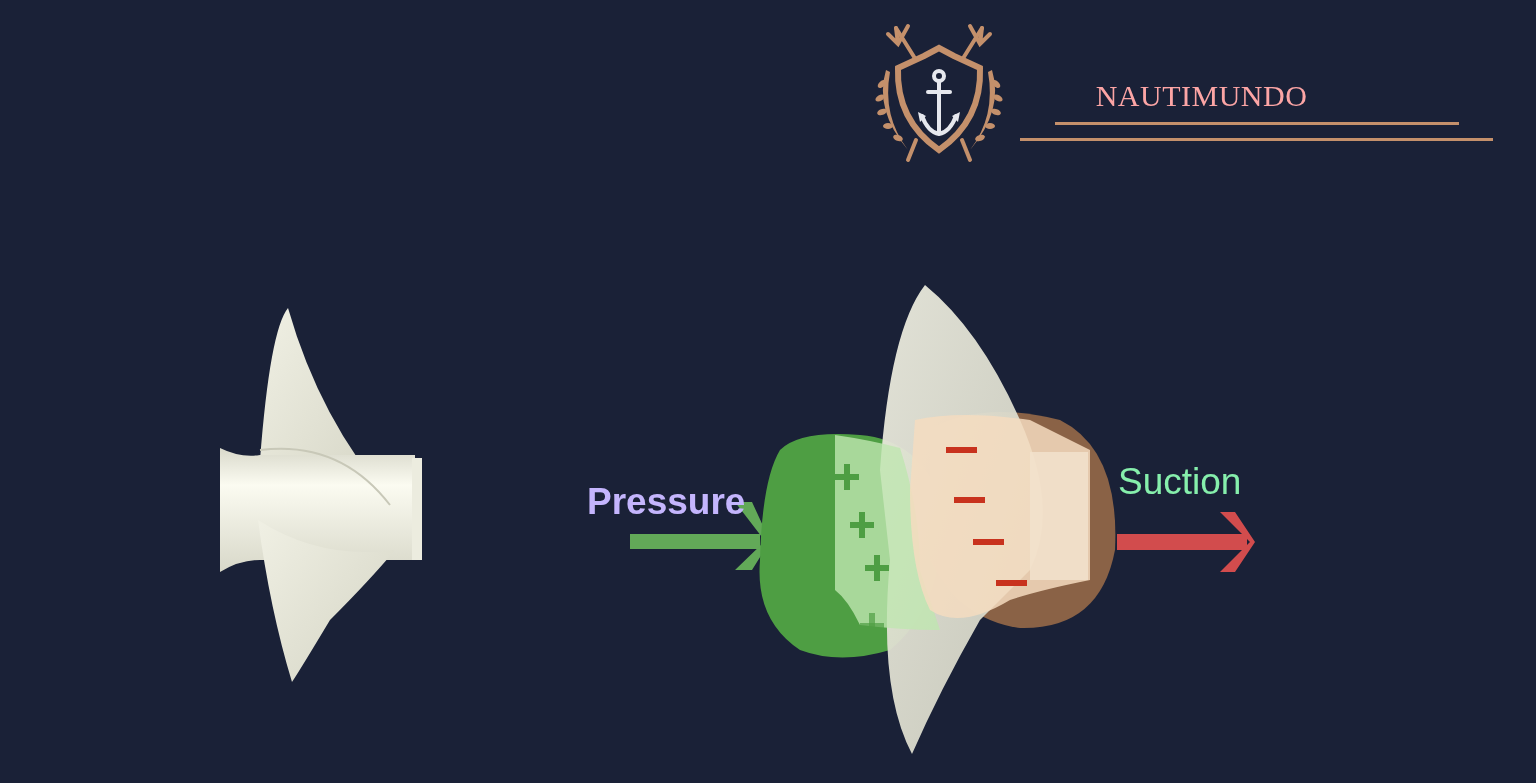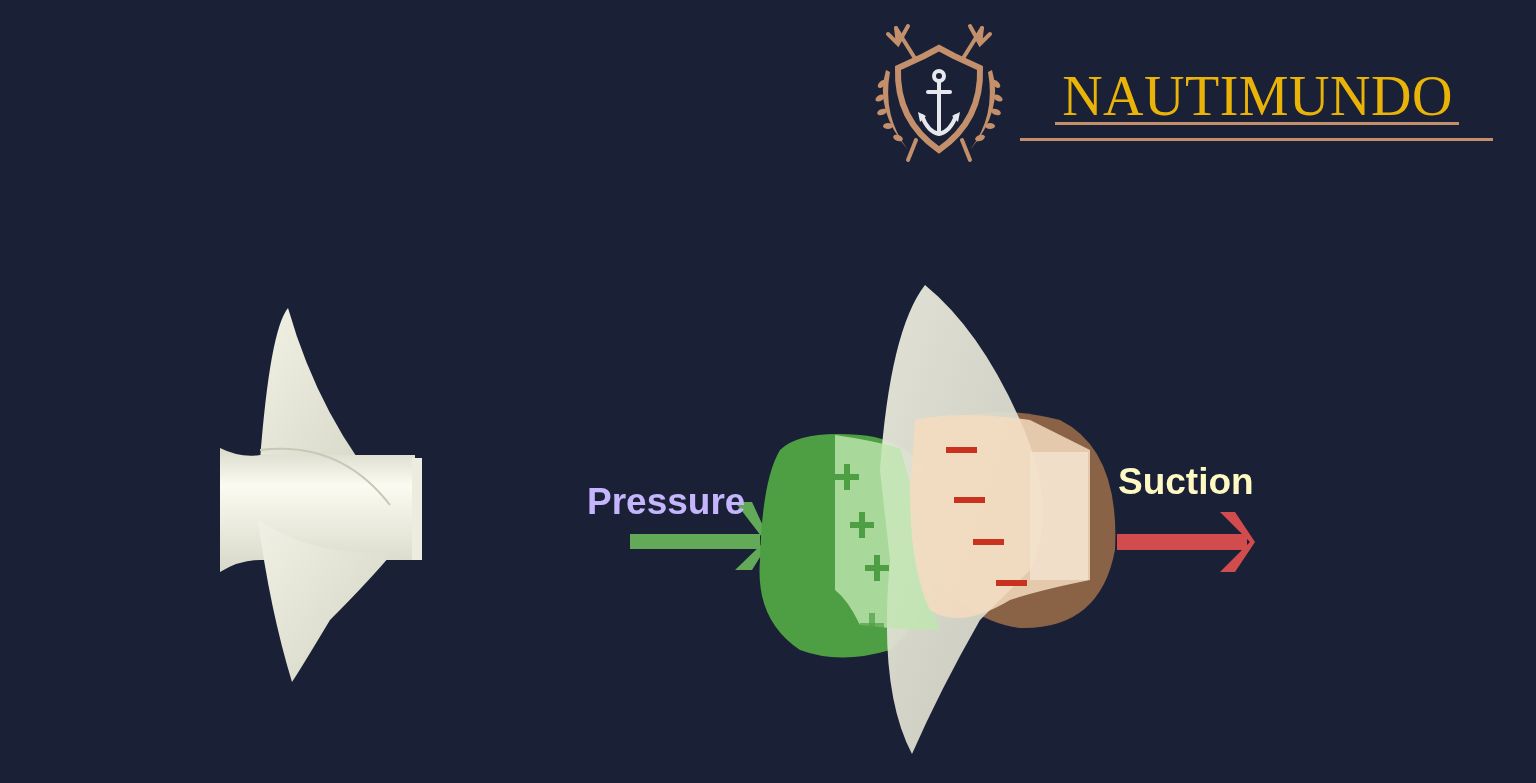--- a/index.html
+++ b/index.html
@@ -5,35 +5,35 @@
   html, body { margin: 0; padding: 0; }
   body {
     width: 1536px; height: 783px; overflow: hidden;
     background: #1a2137;
     position: relative;
     font-family: "Liberation Sans", sans-serif;
   }
   .abs { position: absolute; }
   .logo-emblem { left: 868px; top: 20px; width: 142px; height: 146px; }
   .brand-name {
-    left: 1060px; top: 68px; width: 395px; text-align: center;
+    left: 1004px; top: 68px; width: 395px; text-align: center;
     font-family: "Liberation Serif", "DejaVu Serif", serif;
-    font-size: 56px; color: #eab308; letter-spacing: 0.5px;
+    font-size: 30px; color: #fca5a5; letter-spacing: 0.5px;
     line-height: 56px;
   }
   .brand-line-1 { left: 1055px; top: 122px; width: 404px; height: 3px; background: #c4906b; }
   .brand-line-2 { left: 1020px; top: 138px; width: 473px; height: 3px; background: #c4906b; }
   .prop-left { left: 200px; top: 290px; width: 240px; height: 410px; }
   .diagram { left: 560px; top: 270px; width: 740px; height: 500px; }
   .label-pressure {
     left: 587px; top: 478px; font-size: 37px; font-weight: bold; color: #c4b5fd;
     line-height: 48px;
   }
   .label-suction {
-    left: 1118px; top: 458px; font-size: 37px; font-weight: bold; color: #fef9c3;
+    left: 1118px; top: 458px; font-size: 37px; font-weight: normal; color: #86efac;
     line-height: 48px;
   }
 </style>
 </head>
 <body>
 
 <div class="abs logo-emblem">
   <svg width="142" height="146" viewBox="0 0 142 146">
     <g fill="none" stroke="#c4906b" stroke-width="4" stroke-linecap="round">
 

